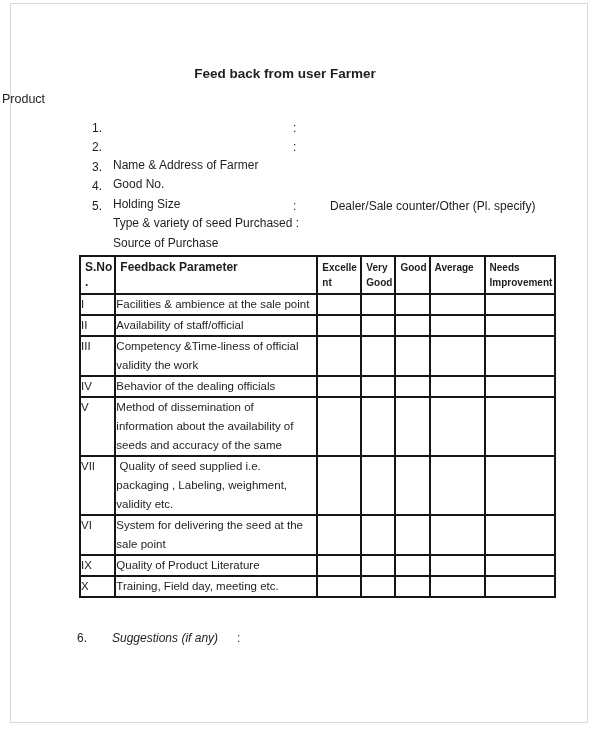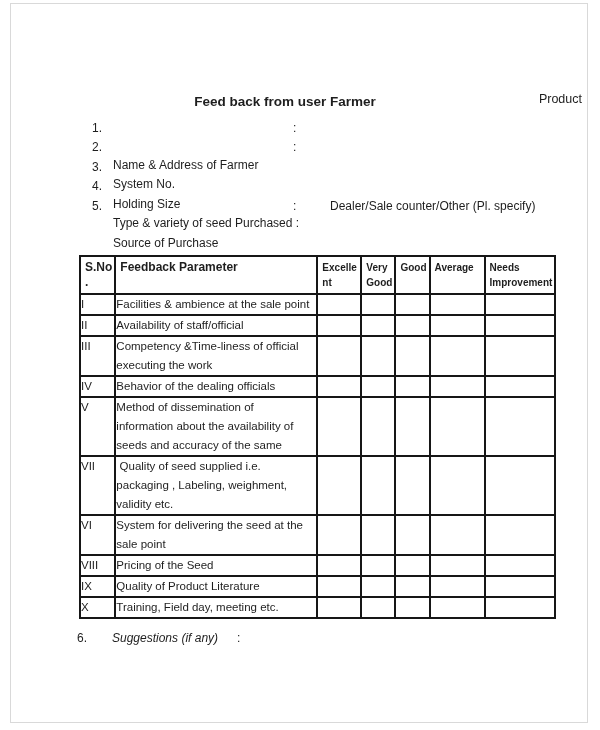--- a/index.html
+++ b/index.html
@@ -17,25 +17,25 @@
     position:relative;
     overflow:hidden;
   }
   .page-border{
     position:absolute;left:10px;top:3px;width:576px;height:718px;
     border:1px solid var(--page-border);
     pointer-events:none;
   }
   .title{
     position:absolute;top:66px;left:0;width:570px;
-    text-align:center;font-weight:bold;font-size:13.5px;margin-top:28px;
+    text-align:center;font-weight:bold;font-size:13.5px;
   }
   .subtitle{
-    position:absolute;top:92px;left:12px;width:570px;
-    text-align:right;font-size:12.5px;
+    position:absolute;top:92px;left:2px;width:570px;
+    text-align:left;font-size:12.5px;
   }
   .fields{
     position:absolute;top:121px;left:92px;width:490px;font-size:12px;
   }
   .field-row{position:relative;height:19.4px;}
   .field-row .num{position:absolute;left:0;white-space:pre;}
   .field-row .lab{position:absolute;left:21px;white-space:pre;margin-top:37px;}
   .field-row .colon{position:absolute;left:201px;}
   .field-row .value{position:absolute;left:238px;white-space:pre;}
 
@@ -77,21 +77,21 @@
 <div class="subtitle">Product</div>
 
 <div class="fields">
     <div class="field-row">
       <span class="num">1.</span>
       <span class="lab">Name &amp; Address of Farmer</span>
       <span class="colon">:</span>
     </div>
     <div class="field-row">
       <span class="num">2.</span>
-      <span class="lab">System No.</span>
+      <span class="lab">Good No.</span>
       <span class="colon">:</span>
     </div>
     <div class="field-row">
       <span class="num">3.</span>
       <span class="lab">Holding Size</span>
     </div>
     <div class="field-row">
       <span class="num">4.</span>
       <span class="lab">Type &amp; variety of seed Purchased :</span>
     </div>
@@ -168,21 +168,21 @@
         <td class="c-rating"></td>
         <td class="c-rating"></td>
         <td class="c-rating"></td>
       </tr>
       <tr>
         <td class="c-sno">
           <div class="tline">III</div>
         </td>
         <td class="c-param">
           <div class="tline">Competency &amp;Time-liness of official</div>
-          <div class="tline">executing the work</div>
+          <div class="tline">validity the work</div>
         </td>
         <td class="c-rating"></td>
         <td class="c-rating"></td>
         <td class="c-rating"></td>
         <td class="c-rating"></td>
         <td class="c-rating"></td>
       </tr>
       <tr>
         <td class="c-sno">
           <div class="tline">IV</div>
@@ -226,33 +226,20 @@
         <td class="c-rating"></td>
         <td class="c-rating"></td>
       </tr>
       <tr>
         <td class="c-sno">
           <div class="tline">VI</div>
         </td>
         <td class="c-param">
           <div class="tline">System for delivering the seed at the</div>
           <div class="tline">sale point</div>
-        </td>
-        <td class="c-rating"></td>
-        <td class="c-rating"></td>
-        <td class="c-rating"></td>
-        <td class="c-rating"></td>
-        <td class="c-rating"></td>
-      </tr>
-      <tr>
-        <td class="c-sno">
-          <div class="tline">VIII</div>
-        </td>
-        <td class="c-param">
-          <div class="tline">Pricing of the Seed</div>
         </td>
         <td class="c-rating"></td>
         <td class="c-rating"></td>
         <td class="c-rating"></td>
         <td class="c-rating"></td>
         <td class="c-rating"></td>
       </tr>
       <tr>
         <td class="c-sno">
           <div class="tline">IX</div>

